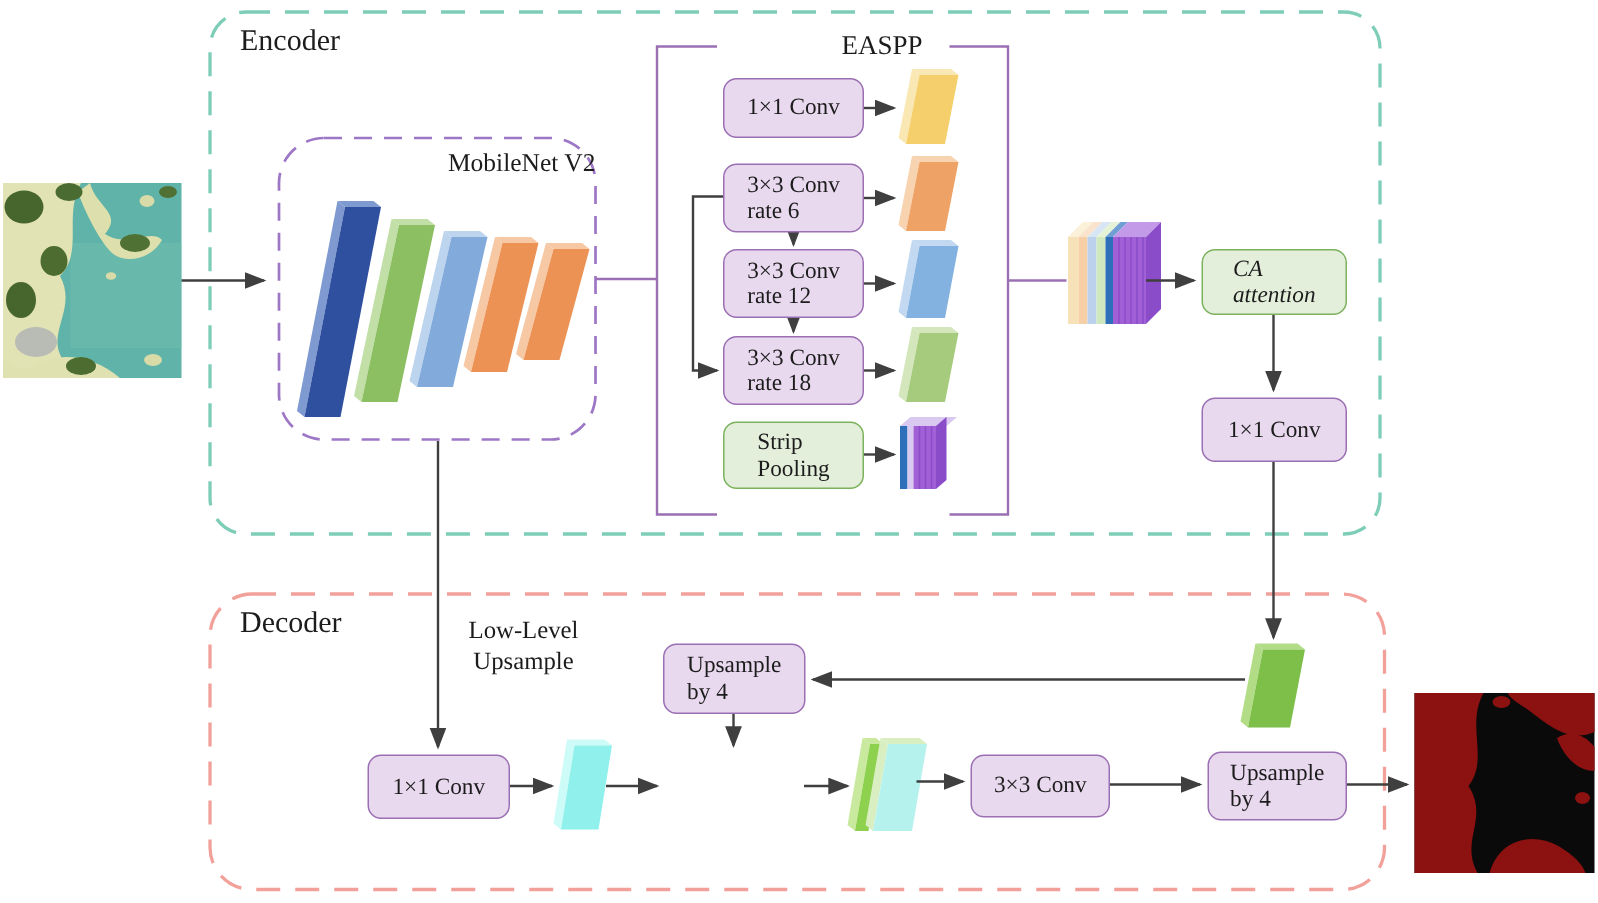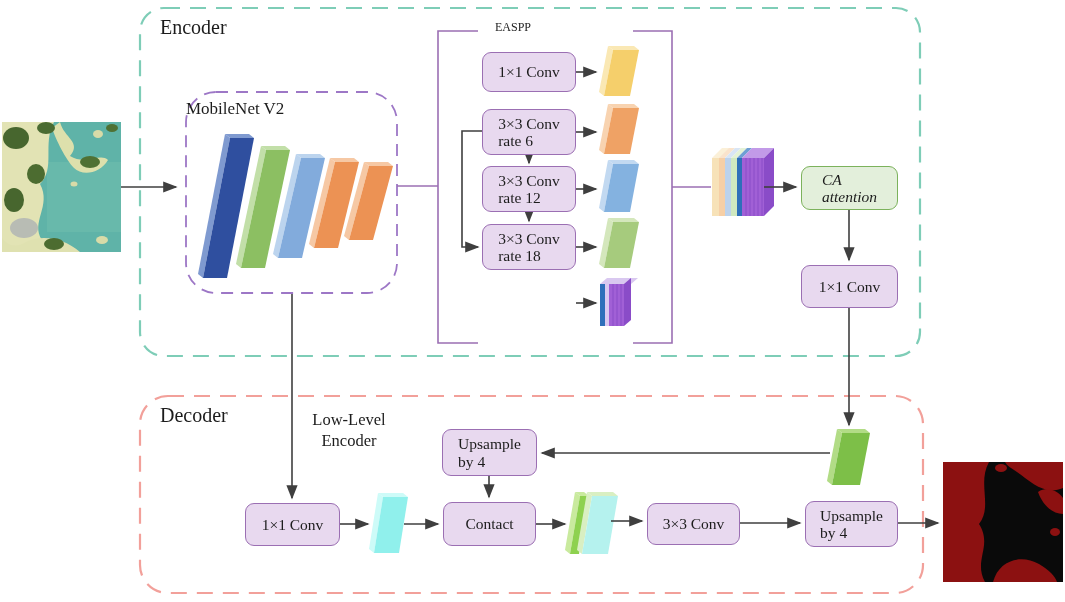--- a/index.html
+++ b/index.html
@@ -9,22 +9,22 @@
   }
   #wires{position:absolute;left:0;top:0;width:1065px;height:602px;}
   .node{
     position:absolute;display:flex;align-items:center;justify-content:center;
     text-align:left;white-space:pre-line;line-height:1.12;font-size:15.5px;
     background:#e8d9ef;border:1.5px solid #9b6fb3;border-radius:9px;
     box-sizing:border-box;
   }
   .node.green{background:#e3efdb;border-color:#7cb25c;}
   .region-label{position:absolute;font-size:20px;}
-  .easpp-title{position:absolute;font-size:12px;width:120px;text-align:left;}
-  .mobilenet-label{position:absolute;font-size:17px;width:211px;text-align:left;}
+  .easpp-title{position:absolute;font-size:18px;width:120px;text-align:right;}
+  .mobilenet-label{position:absolute;font-size:17px;width:211px;text-align:right;}
   .low-level{position:absolute;font-size:16.5px;width:110px;text-align:center;white-space:pre-line;line-height:1.25;}
 </style>
 </head>
 <body>
 
 <div id="stage">
 
   <svg id="wires" viewBox="0 0 1065 602" xmlns="http://www.w3.org/2000/svg">
     <defs>
       <marker id="ah" markerWidth="10" markerHeight="8" refX="8" refY="3.5" orient="auto">
@@ -203,35 +203,36 @@
       <line x1="740" y1="523" x2="800" y2="523" marker-end="url(#ah)"></line>
       <line x1="898" y1="523" x2="938" y2="523" marker-end="url(#ah)"></line>
     </g>
   </svg>
 
   <div class="region-label" style="left:160px;top:16px;">Encoder</div>
   <div class="region-label" style="left:160px;top:404px;">Decoder</div>
   <div class="easpp-title" style="left:495px;top:20px;">EASPP</div>
   <div class="mobilenet-label" style="left:186px;top:99px;">MobileNet V2</div>
   <div class="low-level" style="left:294px;top:410px;">Low-Level
-Encoder</div>
+Upsample</div>
 
   <div class="node" style="left:482px;top:52px;width:94px;height:40px;">1×1 Conv</div>
   <div class="node" style="left:482px;top:109px;width:94px;height:46px;">3×3 Conv
 rate 6</div>
   <div class="node" style="left:482px;top:166px;width:94px;height:46px;">3×3 Conv
 rate 12</div>
   <div class="node" style="left:482px;top:224px;width:94px;height:46px;">3×3 Conv
 rate 18</div>
+  <div class="node green" style="left:482px;top:281px;width:94px;height:45px;">Strip
+Pooling</div>
 
   <div class="node green" style="left:801px;top:166px;width:97px;height:44px;font-style:italic;">CA
 attention</div>
   <div class="node" style="left:801px;top:265px;width:97px;height:43px;">1×1 Conv</div>
 
   <div class="node" style="left:245px;top:503px;width:95px;height:43px;">1×1 Conv</div>
   <div class="node" style="left:442px;top:429px;width:95px;height:47px;">Upsample
 by 4</div>
-  <div class="node" style="left:443px;top:502px;width:93px;height:44px;">Contact</div>
   <div class="node" style="left:647px;top:503px;width:93px;height:42px;">3×3 Conv</div>
   <div class="node" style="left:805px;top:501px;width:93px;height:46px;">Upsample
 by 4</div>
 
 </div>
 
 </body></html>

